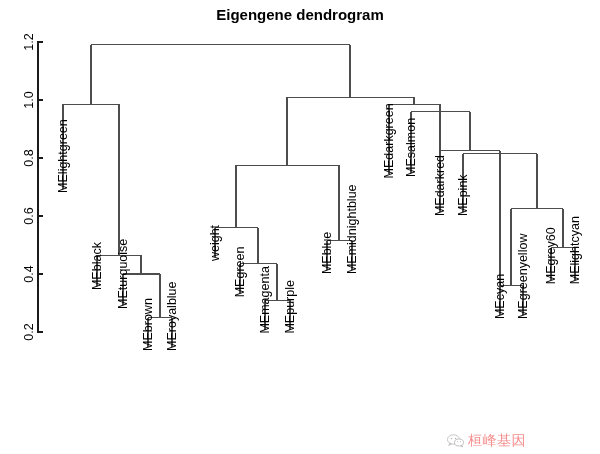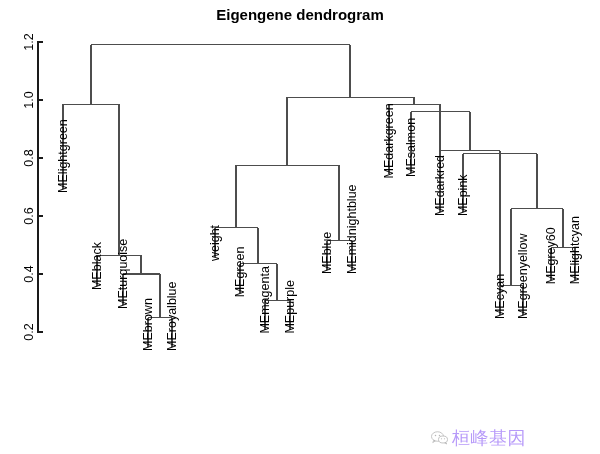--- a/index.html
+++ b/index.html
@@ -66,22 +66,22 @@
     position: absolute;
     right: 6px;
     bottom: 4px;
     display: flex;
     align-items: center;
     gap: 4px;
     opacity: 0.62;
   }
   #watermark .wm-text {
     font-family: Liberation Sans, sans-serif;
-    font-size: 18px;
-    color: #8b5cf6;
+    font-size: 14px;
+    color: #ef4444;
     letter-spacing: 0.5px;
   }
   .wechat-icon {
     width: 17px;
     height: 14px;
     display: block;
   }
 </style>
 </head>
 <body>

